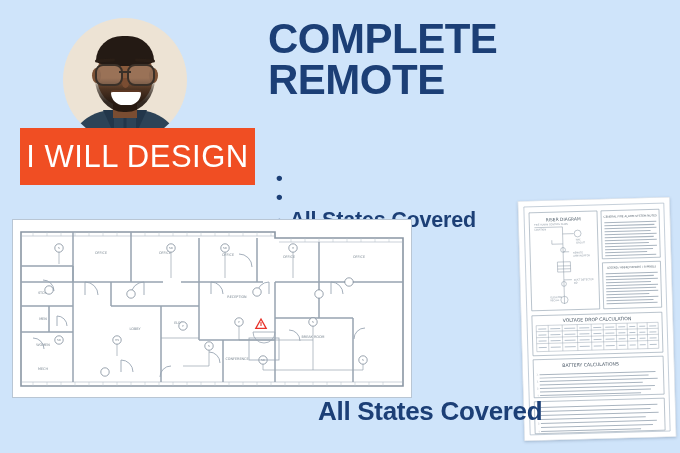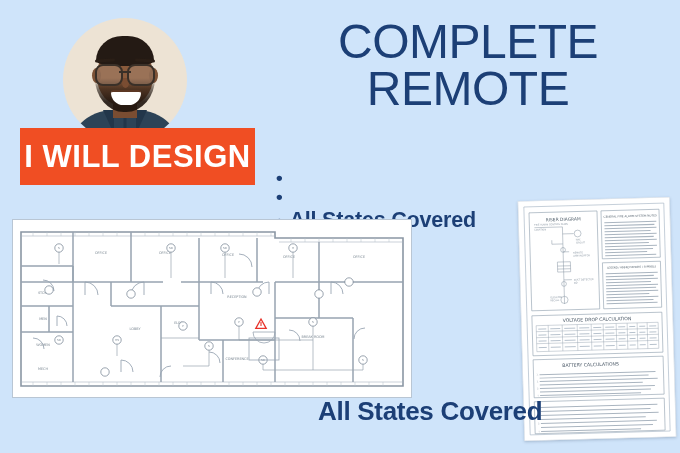--- a/index.html
+++ b/index.html
@@ -56,29 +56,29 @@
   .collar-l{left:36px;border-width:0 11px 24px 0;border-color:transparent #22364a transparent transparent;}
   .collar-r{right:36px;border-width:0 0 24px 11px;border-color:transparent transparent transparent #22364a;}
   .placket{position:absolute;left:50%;top:4px;transform:translateX(-50%);width:3px;height:48px;background:#22364a;}
 
   
   .badge{
     position:absolute;left:20px;top:128px;width:235px;height:57px;
     background:#f04e23;display:flex;align-items:center;justify-content:center;
   }
   .badge span{
-    color:#ffffff;font-weight:bold;font-size:31px;letter-spacing:.5px;
+    color:#ffffff;font-weight:normal;font-size:31px;letter-spacing:.5px;
     font-family:"Liberation Sans", sans-serif;line-height:1;
   }
 
   
   .headline{
     position:absolute;left:268px;top:18px;width:400px;
-    text-align:center;color:#1c3f76;font-weight:normal;
-    font-size:48px;line-height:0.98;letter-spacing:-0.5px;
+    color:#1c3f76;font-weight:bold;
+    font-size:42px;line-height:0.98;letter-spacing:-0.5px;
   }
   .headline .ln{display:block;}
 
   
   .bullets{position:absolute;left:276px;top:168px;width:330px;color:#1c3f76;}
   .bullet{
     display:flex;align-items:baseline;font-size:21.5px;font-weight:bold;
     line-height:1.32;letter-spacing:-0.2px;
   }
   .dot{font-size:19px;margin-right:7px;line-height:1;}

